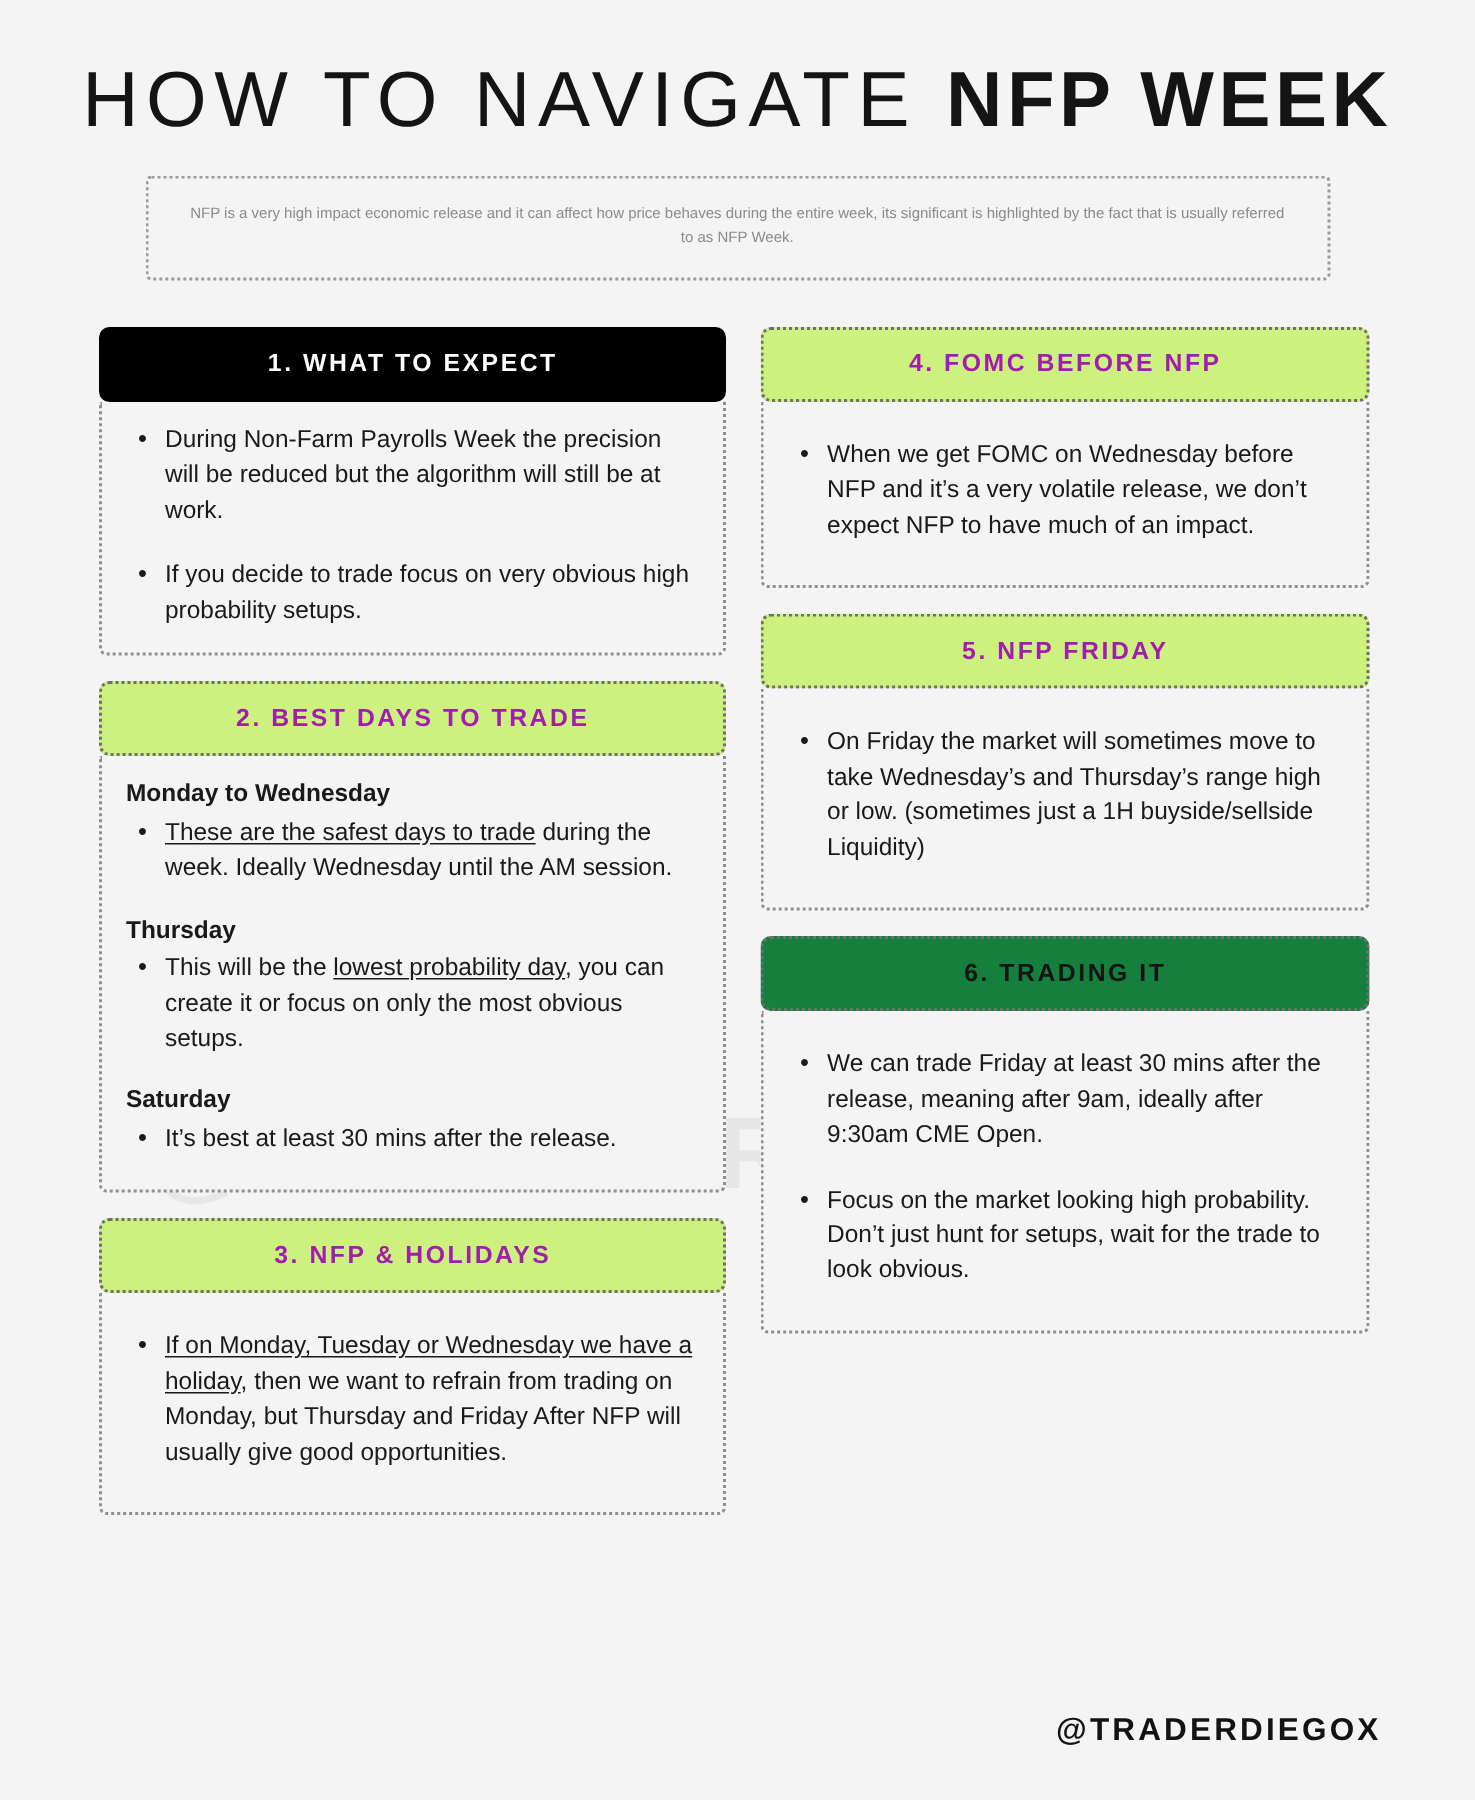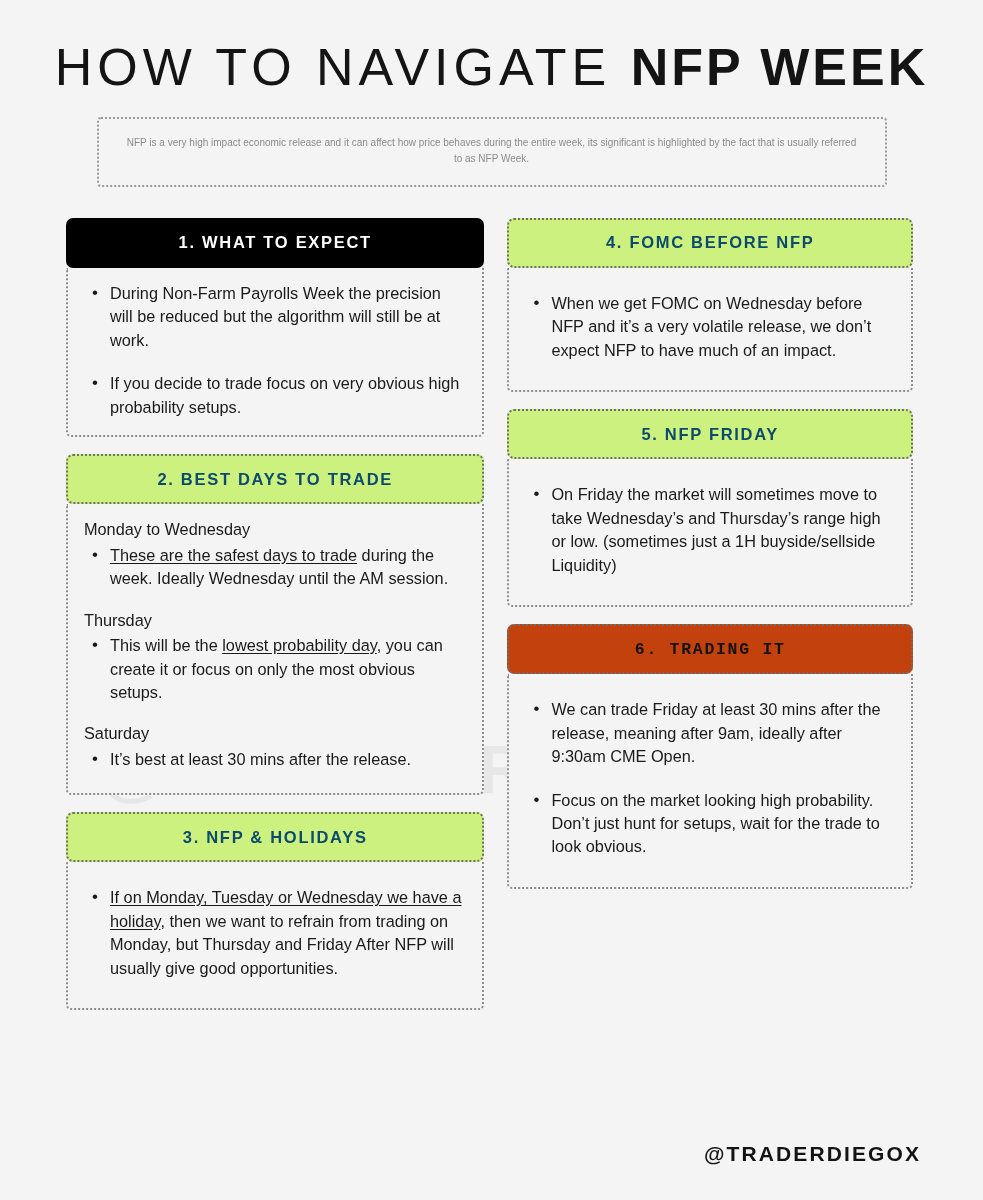--- a/index.html
+++ b/index.html
@@ -89,38 +89,38 @@
     border:2px dotted #7a7a7a;
     border-radius:7px;
     height:50px;
     display:flex;align-items:center;justify-content:center;
     font-size:16.5px;
     font-weight:800;
     letter-spacing:1.7px;
     text-transform:uppercase;
   }
   .hdr-black{background:#000;color:#fff;border-color:#000;}
-  .hdr-green{background:#cdf17f;color:#0c4a6e;border-color:#6f6f6f;}
-  .hdr-red{background:#c2410c;color:#141414;border-color:#6f6f6f;font-family:Liberation Mono, monospace;}
+  .hdr-green{background:#cdf17f;color:#a21caf;border-color:#6f6f6f;}
+  .hdr-red{background:#15803d;color:#141414;border-color:#6f6f6f;}
 
   .card-body{
     box-sizing:border-box;
     border:2px dotted #8e8e8e;
     border-top:none;
     border-radius:0 0 5px 5px;
     background:#f4f4f4;
     padding:14px 18px 16px 14px;
     font-size:16.3px;
     line-height:1.44;
     color:#1a1a1a;
   }
   .card-body.pad-lg{padding:24px 18px 28px 14px;}
 
   .grp-label{
-    font-weight:400;
+    font-weight:700;
     font-size:16.3px;
     margin:0 0 2px 2px;
   }
   .grp{margin-bottom:18px;}
   .grp:last-child{margin-bottom:0;}
 
   ul.bl{
     margin:0;
     padding:0 0 0 24px;
     list-style:none;

